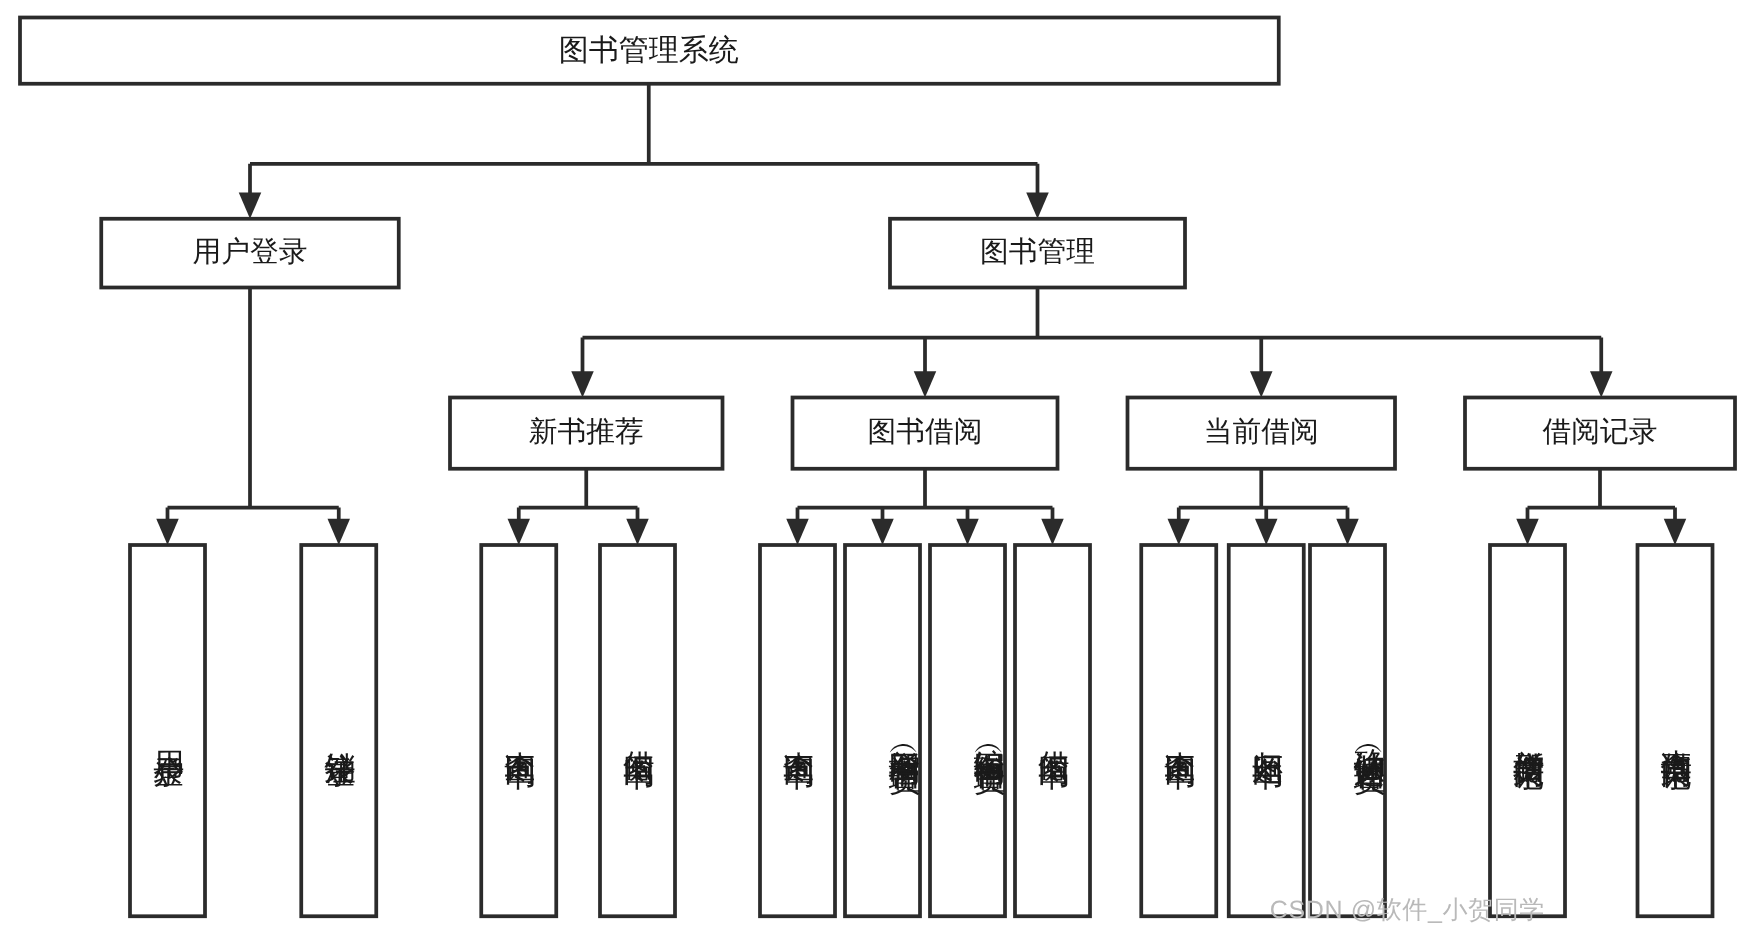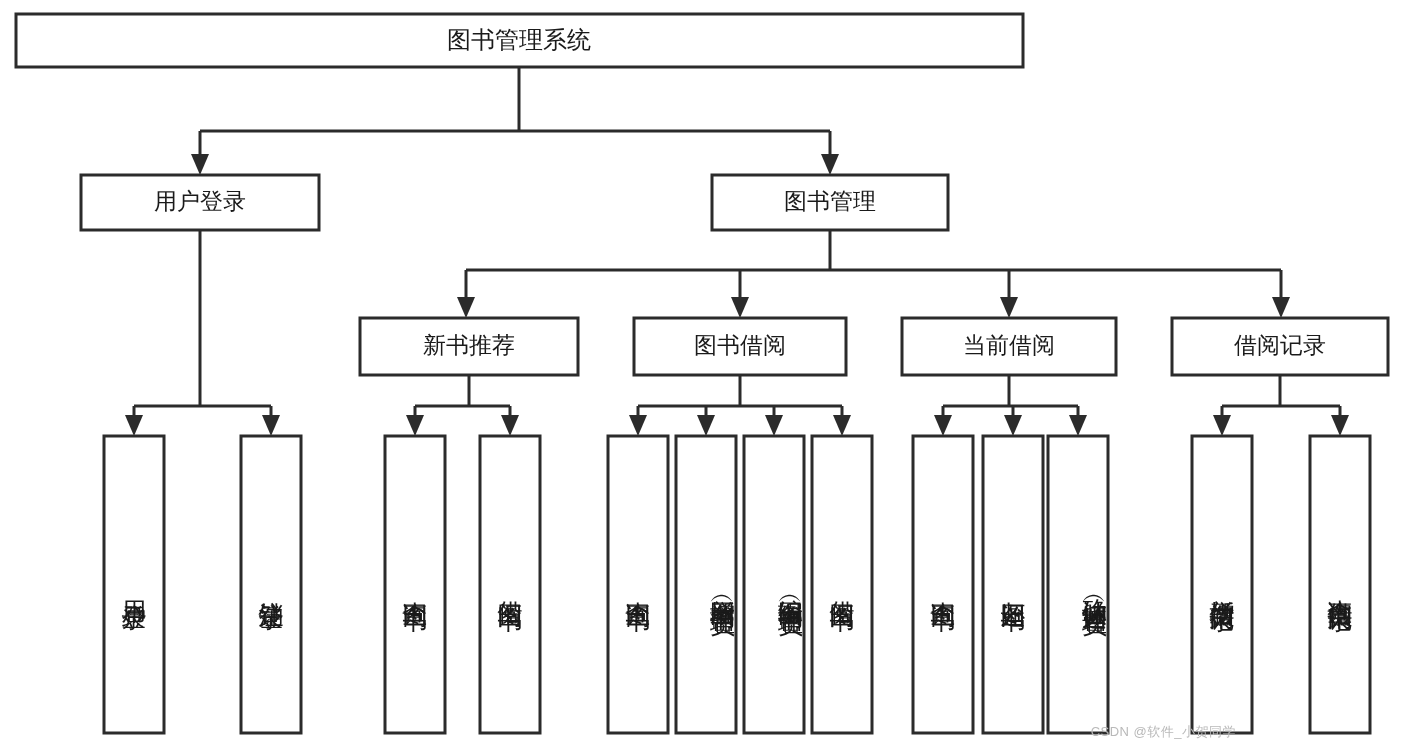--- a/index.html
+++ b/index.html
@@ -64,21 +64,21 @@
     color: #1a1a1a;
     text-align: center;
     white-space: nowrap;
     pointer-events: none;
   }
   .watermark {
     position: absolute;
     right: 8px;
     bottom: 6px;
     font-family: "Liberation Sans", "DejaVu Sans", sans-serif;
-    font-size: 13px;
+    font-size: 20px;
     color: #b9b9b9;
     letter-spacing: 0.5px;
     white-space: nowrap;
   }
 </style>
 </head>
 <body>
 
 <div id="diagram-root">
 

